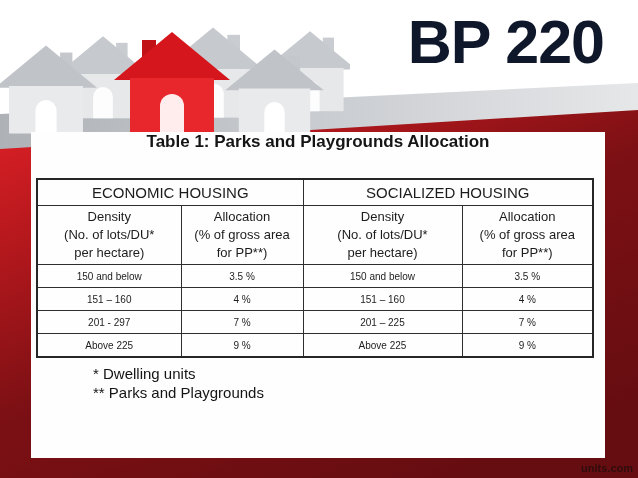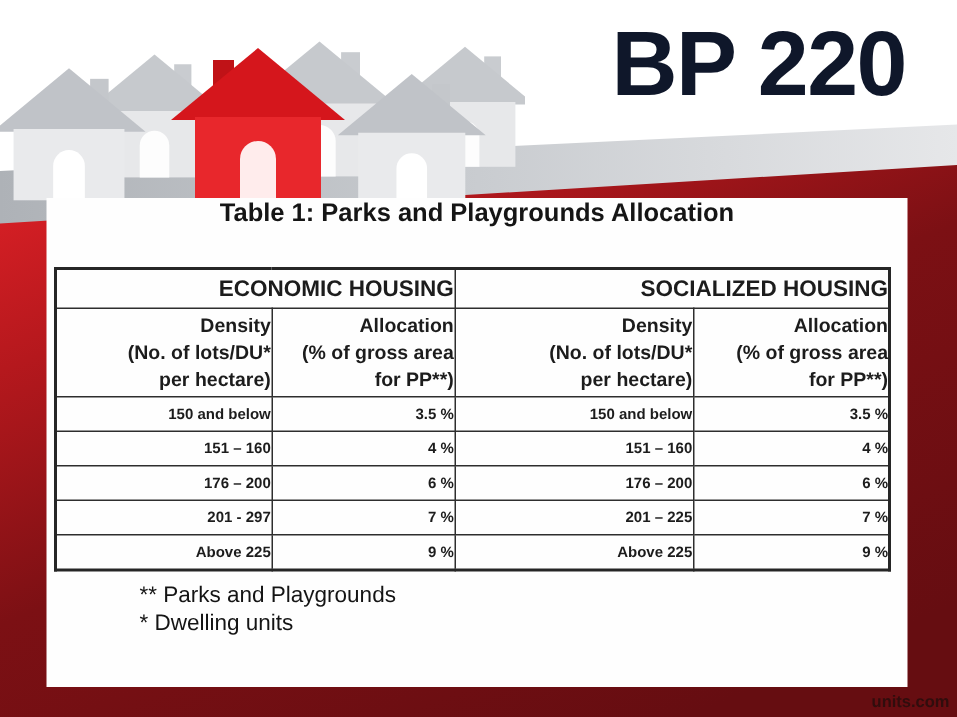--- a/index.html
+++ b/index.html
@@ -20,22 +20,22 @@
   }
   .caption{
     text-align:center;
     font-size:17px;font-weight:bold;color:#151515;
   }
   .alloc-table{
     margin:26px 0 0 5px;border-collapse:collapse;table-layout:fixed;
     width:556px;color:#1c1c1c;
   }
   .alloc-table td,.alloc-table th{
-    border:1.5px solid #2e2e2e;padding:0;text-align:right;
-    font-weight:bold;overflow:hidden;
+    border:1.5px solid #2e2e2e;padding:0;text-align:center;
+    font-weight:normal;overflow:hidden;
   }
   .alloc-table{border:2px solid #262626;}
   .sect-row th{height:25px;font-size:15px;}
   .colhead-row th{height:58px;font-size:13px;line-height:1.4;white-space:pre-line;}
   .data-row td{height:22px;font-size:10px;}
   .footnotes{
     margin:6px 0 0 62px;font-size:15px;line-height:1.28;color:#141414;
   }
   .watermark{
     position:absolute;right:5px;bottom:4px;
@@ -145,41 +145,35 @@
         <td>150 and below</td>
         <td>3.5 %</td>
       </tr>
       <tr class="data-row">
         <td>151 – 160</td>
         <td>4 %</td>
         <td>151 – 160</td>
         <td>4 %</td>
       </tr>
       <tr class="data-row">
-        <td>176 – 200</td>
-        <td>6 %</td>
-        <td>176 – 200</td>
-        <td>6 %</td>
-      </tr>
-      <tr class="data-row">
         <td>201 -  297</td>
         <td>7 %</td>
         <td>201 – 225</td>
         <td>7 %</td>
       </tr>
       <tr class="data-row">
         <td>Above 225</td>
         <td>9 %</td>
         <td>Above 225</td>
         <td>9 %</td>
       </tr>
     </tbody>
       </table>
 
     <div class="footnotes">
+      <div>* Dwelling units</div>
       <div>** Parks and Playgrounds</div>
-      <div>* Dwelling units</div>
     </div>
   </div>
 
   <div class="watermark">units.com</div>
 
 </div>
 
 </body></html>

